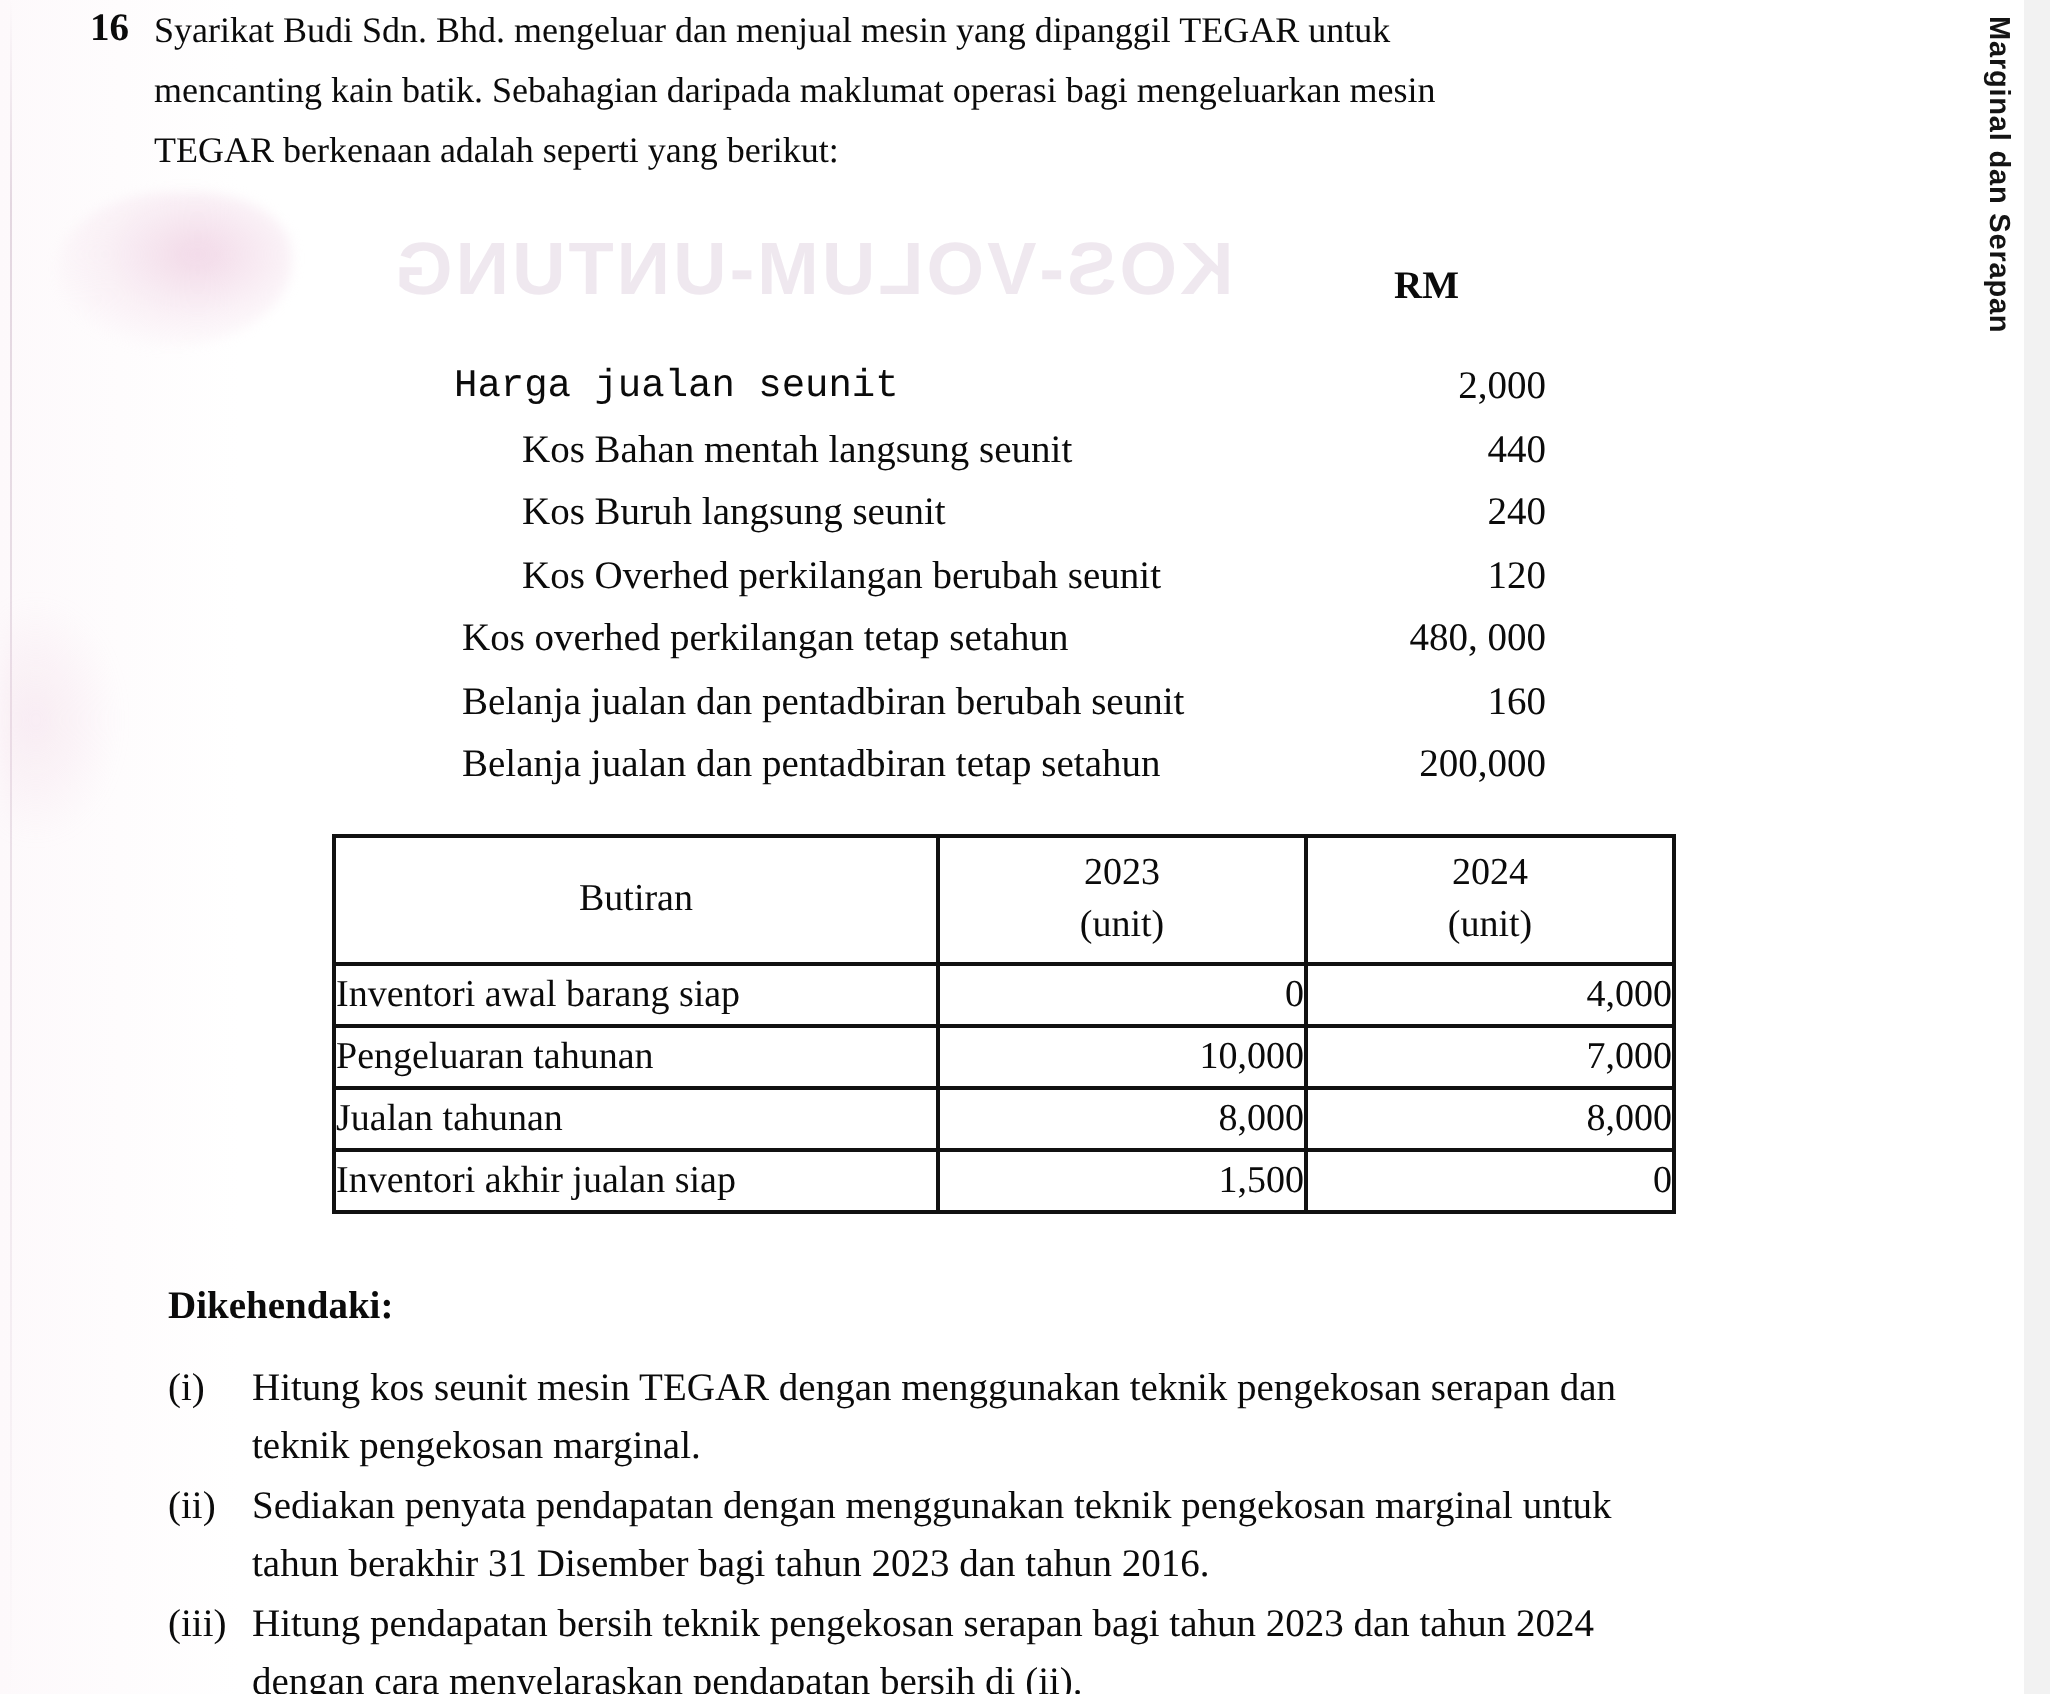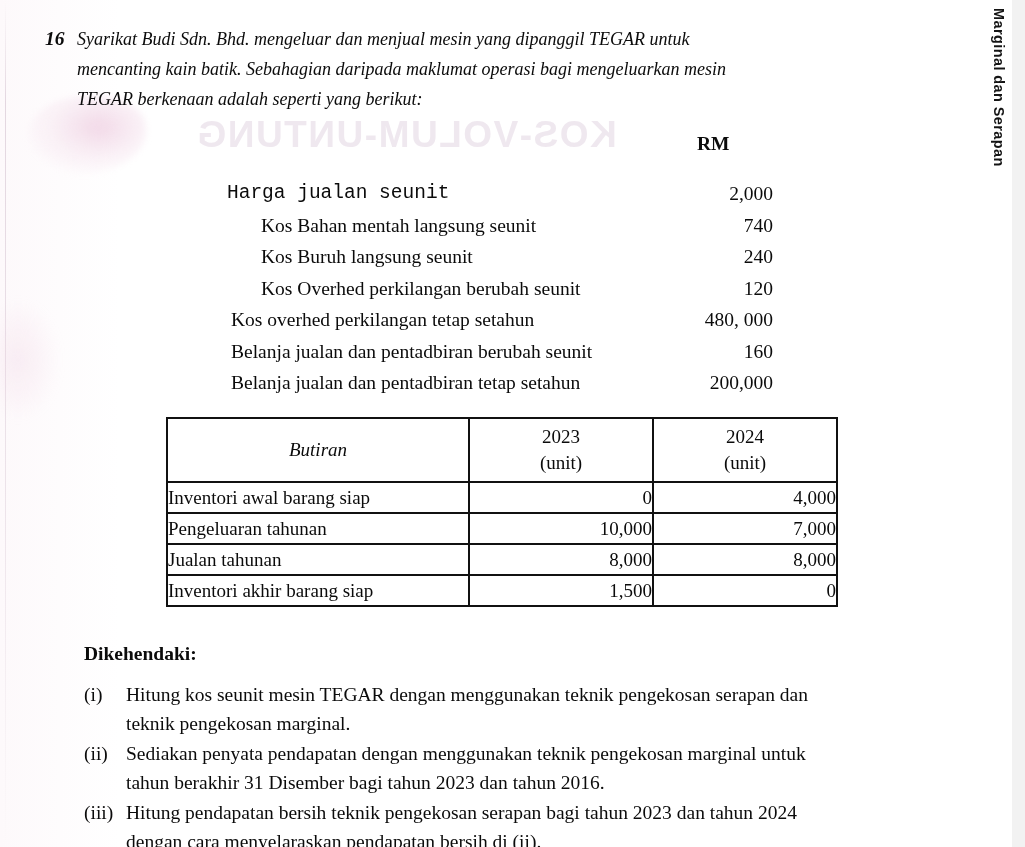--- a/index.html
+++ b/index.html
@@ -90,23 +90,22 @@
     transform: scaleX(-1);
     white-space: nowrap;
     pointer-events: none;
     user-select: none;
   }
 
   
   .q-block {
     position: absolute;
     left: 45px;
-    top: 24px;
+    top: 0;
     width: 880px;
-    font-style: italic;
   }
   .q-num {
     position: absolute;
     left: 0;
     top: 0;
     font-weight: 700;
     font-size: 19.5px;
     line-height: 30px;
   }
   .q-text {
@@ -192,21 +191,20 @@
   .hdr-year-top {
     display: block;
     line-height: 26px;
   }
   .hdr-year-sub {
     display: block;
     font-style: normal;
     line-height: 26px;
   }
   .hdr-item {
-    font-style: italic;
   }
 
   
   .req-block {
     position: absolute;
     left: 84px;
     top: 639px;
     width: 855px;
     font-size: 19.5px;
     line-height: 29.5px;
@@ -282,21 +280,21 @@
     <div class="rm-head">RM</div>
 
     <div style="height:50px;"></div>
 
     <div class="cost-row">
       <span class="cost-label lvl0">Harga jualan seunit</span>
       <span class="cost-value">2,000</span>
     </div>
     <div class="cost-row">
       <span class="cost-label lvl1">Kos Bahan mentah langsung seunit</span>
-      <span class="cost-value">740</span>
+      <span class="cost-value">440</span>
     </div>
     <div class="cost-row">
       <span class="cost-label lvl1">Kos Buruh langsung seunit</span>
       <span class="cost-value">240</span>
     </div>
     <div class="cost-row">
       <span class="cost-label lvl1">Kos Overhed perkilangan berubah seunit</span>
       <span class="cost-value">120</span>
     </div>
     <div class="cost-row">
@@ -339,21 +337,21 @@
         <td class="cell-item">Pengeluaran tahunan</td>
         <td class="cell-num">10,000</td>
         <td class="cell-num">7,000</td>
       </tr>
       <tr>
         <td class="cell-item">Jualan tahunan</td>
         <td class="cell-num">8,000</td>
         <td class="cell-num">8,000</td>
       </tr>
       <tr>
-        <td class="cell-item">Inventori akhir barang siap</td>
+        <td class="cell-item">Inventori akhir jualan siap</td>
         <td class="cell-num">1,500</td>
         <td class="cell-num">0</td>
       </tr>
     </tbody>
   </table>
 
   <div class="req-block">
     <div class="req-title">Dikehendaki:</div>
 
     <div class="req-item">

